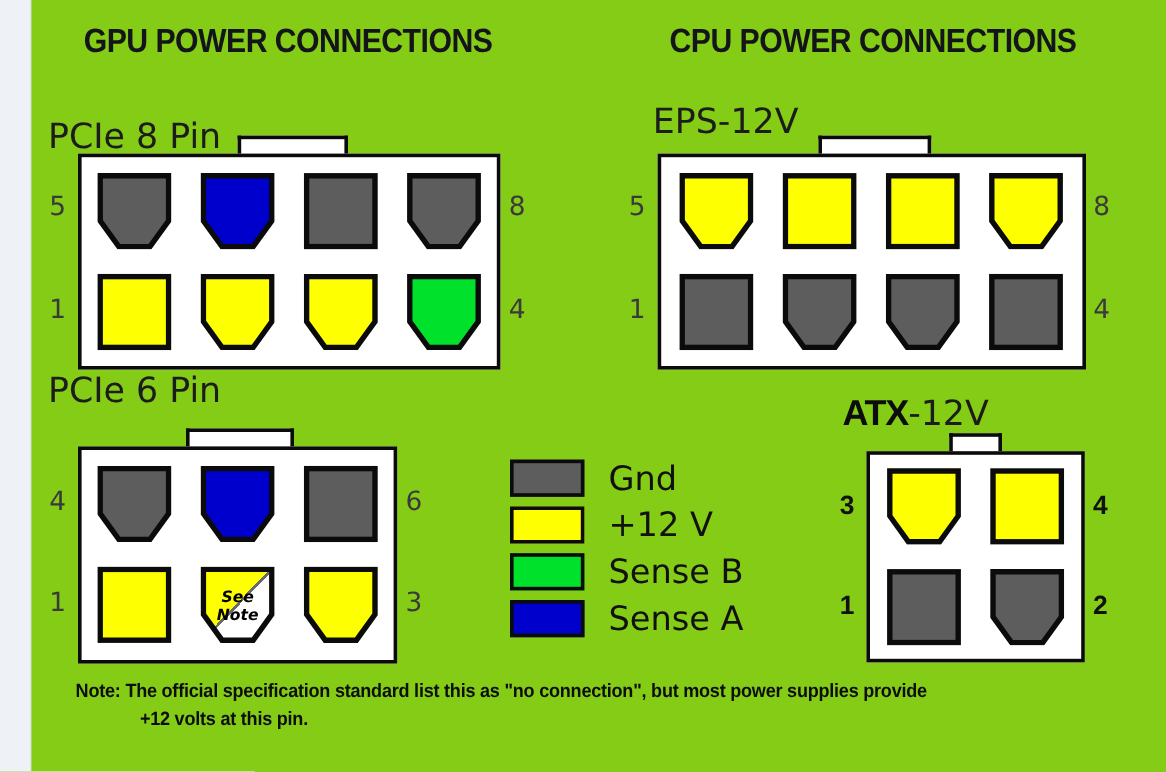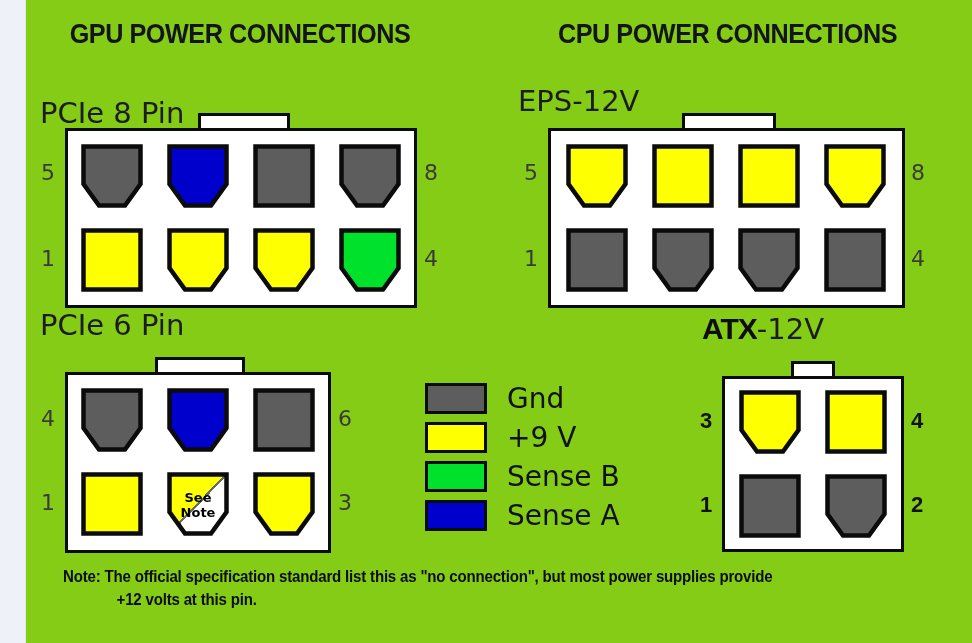--- a/index.html
+++ b/index.html
@@ -6,30 +6,30 @@
   .stage{position:relative;width:972px;height:643px;background:#84cc16;overflow:hidden;
          font-family:"DejaVu Sans",sans-serif;padding-left:48px;}
   .edge-strip{position:absolute;left:0;top:0;width:25px;height:643px;background:#eef2f7;
               border-right:1px solid #e2e6ea;}
   .title{position:absolute;top:18px;font:700 28px "Liberation Sans",sans-serif;color:#14141b;
          text-align:center;letter-spacing:-.5px;transform:scaleX(.9);}
   .title-gpu{left:40px;width:400px;}
   .title-cpu{left:520px;width:415px;}
   .conn-label{position:absolute;font:400 29px "DejaVu Sans",sans-serif;color:#1c1c1c;white-space:nowrap;}
   #lbl-pcie8{left:40px;top:84px;margin-top:12px;}
-  #lbl-eps{left:518px;top:84px;}
+  #lbl-eps{left:544px;top:84px;}
   #lbl-pcie6{left:40px;top:308px;}
-  #lbl-atx{left:702px;top:312px;}
+  #lbl-atx{left:702px;top:327px;}
   .atx-bold{font:700 30px "Liberation Sans",sans-serif;letter-spacing:-1px;color:#0d0d0d;}
   .tab{position:absolute;background:#fff;border:3px solid #0b0b0b;border-bottom:none;box-sizing:border-box;}
   #tab-pcie8{left:198px;top:113px;width:92px;height:18px;}
   #tab-eps{left:682px;top:113px;width:94px;height:18px;}
   #tab-pcie6{left:155px;top:357px;width:90px;height:18px;}
   #tab-atx{left:791px;top:361px;width:44px;height:18px;}
-  .box{position:absolute;background:#fff;border:3px solid #0b0b0b;box-sizing:border-box;}
+  .box{position:absolute;background:#fff;border:3px solid #0b0b0b;box-sizing:border-box;font-style:italic;}
   #box-pcie8{left:65px;top:128px;width:352px;height:180px;padding:13px 0 0 13px;}
   #box-eps{left:548px;top:128px;width:357px;height:180px;padding:13px 0 0 15px;}
   #box-pcie6{left:65px;top:372px;width:266px;height:181px;padding:13px 0 0 13px;}
   #box-atx{left:722px;top:376px;width:182px;height:176px;padding:11px 0 0 14px;}
   .pins{display:grid;grid-template-columns:repeat(var(--cols),62px);gap:20px 24px;}
   .pin rect,.pin polygon{stroke:#0b0b0b;stroke-width:4.5;stroke-linejoin:miter;}
   .pin text{font-family:"DejaVu Sans",sans-serif;font-size:13px;font-weight:700;fill:#000;text-anchor:middle;}
   .pnum{position:absolute;width:24px;text-align:center;font:400 22px "DejaVu Sans",sans-serif;color:#3a3a3a;}
   .pnum.bold{font-weight:700;color:#111;font-family:"Liberation Sans",sans-serif;}
   .legend{position:absolute;left:425px;top:383px;display:flex;flex-direction:column;gap:8px;}
@@ -186,21 +186,21 @@
   <span class="pnum bold" style="left:694px;top:492px">1</span>
   <span class="pnum bold" style="left:905px;top:492px">2</span>
 
   <div class="legend">
       <div class="lrow">
         <span class="swatch" style="background:#5d5d5d"></span>
         <span class="llabel">Gnd</span>
       </div>
       <div class="lrow">
         <span class="swatch" style="background:#feff00"></span>
-        <span class="llabel">+9 V</span>
+        <span class="llabel">+12 V</span>
       </div>
       <div class="lrow">
         <span class="swatch" style="background:#00e12b"></span>
         <span class="llabel">Sense B</span>
       </div>
       <div class="lrow">
         <span class="swatch" style="background:#0000cc"></span>
         <span class="llabel">Sense A</span>
       </div>
     </div>

